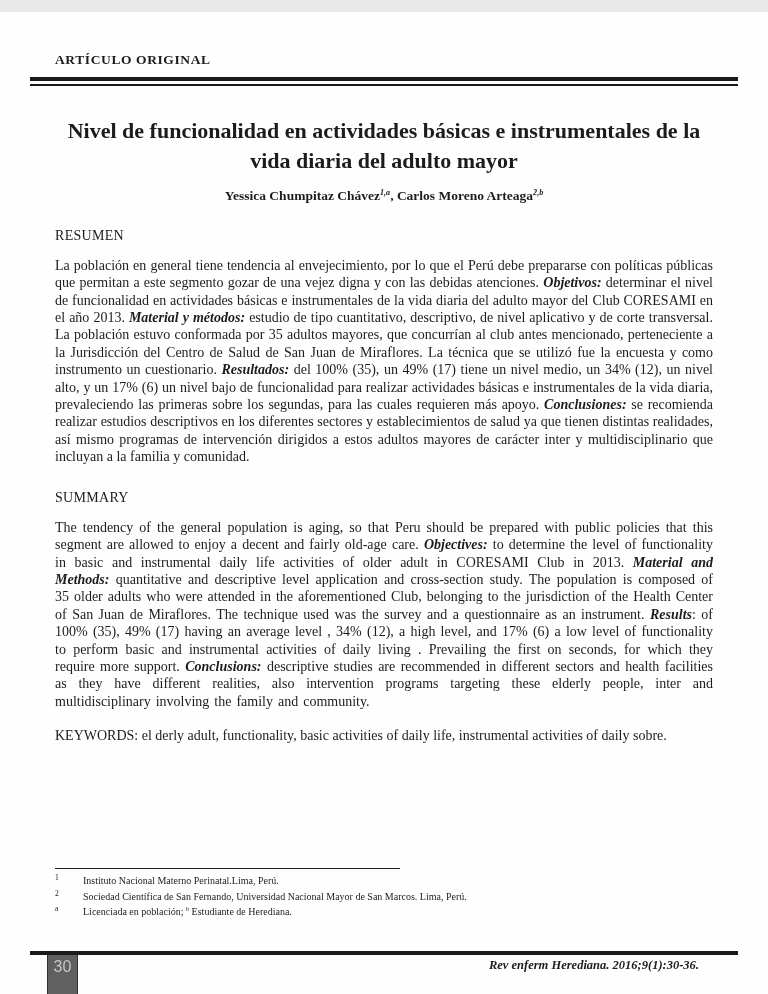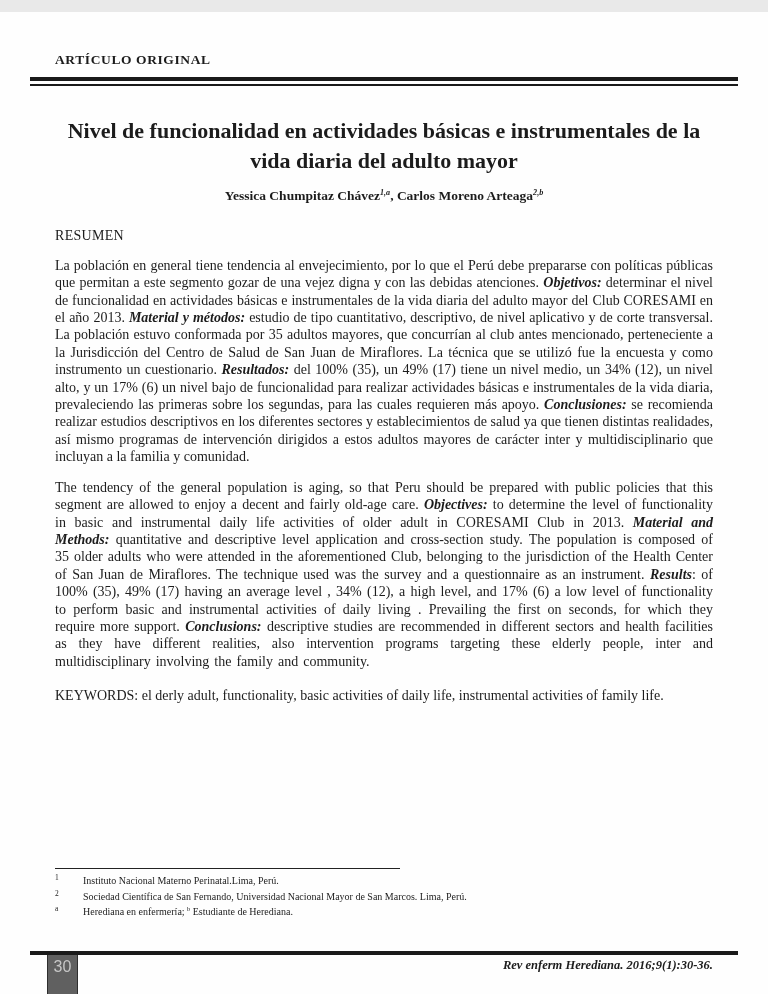--- a/index.html
+++ b/index.html
@@ -62,56 +62,57 @@
   .page-number-box {
     position:absolute; left:47px; top:943px;
     width:31px; height:42px;
     background:#606060; color:#c6c6c6;
     border:1px solid #2e2e2e; border-top:none;
     font-family:"Liberation Sans","DejaVu Sans",sans-serif;
     font-size:16px; line-height:24px; text-align:center;
     box-sizing:border-box;
   }
   .journal-ref {
-    position:absolute; right:55px; top:946px;
+    position:absolute; right:69px; top:946px;
     font-weight:bold; font-style:italic; font-size:12.5px;
   }
 </style>
 </head>
 <body>
 
 <div class="page">
 
   <div class="kicker">ARTÍCULO ORIGINAL</div>
   <div class="double-rule"></div>
 
   <h1 class="title-es">Nivel de funcionalidad en actividades básicas e instrumentales de la vida diaria del adulto mayor</h1>
 
   <p class="authors"><span>Yessica Chumpitaz Chávez</span><sup>1,a</sup><span>, Carlos Moreno Arteaga</span><sup>2,b</sup></p>
 
   <h2 class="sect">RESUMEN</h2>
   <p class="body"><span>La población en general tiene tendencia al envejecimiento, por lo que el Perú debe prepararse con políticas públicas que permitan a este segmento gozar de una vejez digna y con las debidas atenciones. </span><span class="run-bi">Objetivos:</span><span> determinar el nivel de funcionalidad en actividades básicas e instrumentales de la vida diaria del adulto mayor del Club CORESAMI en el año 2013. </span><span class="run-bi">Material y métodos:</span><span> estudio de tipo cuantitativo, descriptivo, de nivel aplicativo y de corte transversal. La población estuvo conformada por 35 adultos mayores, que concurrían al club antes mencionado, perteneciente a la Jurisdicción del Centro de Salud de San Juan de Miraflores. La técnica que se utilizó fue la encuesta y como instrumento un cuestionario. </span><span class="run-bi">Resultados:</span><span> del 100% (35), un 49% (17) tiene un nivel medio, un 34% (12), un nivel alto, y un 17% (6) un nivel bajo de funcionalidad para realizar actividades básicas e instrumentales de la vida diaria, prevaleciendo las primeras sobre los segundas, para las cuales requieren más apoyo. </span><span class="run-bi">Conclusiones:</span><span> se recomienda realizar estudios descriptivos en los diferentes sectores y establecimientos de salud ya que tienen distintas realidades, así mismo programas de intervención dirigidos a estos adultos mayores de carácter inter y multidisciplinario que incluyan a la familia y comunidad.</span></p>
 
 
+  <h2 class="sect">SUMMARY</h2>
   <p class="body summary-body"><span>The tendency of the general population is aging, so that Peru should be prepared with public policies that this segment are allowed to enjoy a decent and fairly old-age care. </span><span class="run-bi">Objectives:</span><span> to determine the level of functionality in basic and instrumental daily life activities of older adult in CORESAMI Club in 2013. </span><span class="run-bi">Material and Methods:</span><span> quantitative and descriptive level application and cross-section study. The population is composed of 35 older adults who were attended in the aforementioned Club, belonging to the jurisdiction of the Health Center of San Juan de Miraflores. The technique used was the survey and a questionnaire as an instrument. </span><span class="run-bi">Results</span><span>: of 100% (35), 49% (17) having an average level , 34% (12), a high level, and 17% (6) a low level of functionality to perform basic and instrumental activities of daily living . Prevailing the first on seconds, for which they require more support. </span><span class="run-bi">Conclusions:</span><span> descriptive studies are recommended in different sectors and health facilities as they have different realities, also intervention programs targeting these elderly people, inter and multidisciplinary involving the family and community.</span></p>
-  <p class="body kw"><span>KEYWORDS: el derly adult, functionality, basic activities of daily life, instrumental activities of family life.</span></p>
+  <p class="body kw"><span>KEYWORDS: el derly adult, functionality, basic activities of daily life, instrumental activities of daily sobre.</span></p>
 
   <div class="footnotes">
     <div class="fn-rule"></div>
     <div class="fn-row">
       <span class="fn-marker"><sup>1</sup></span>
       <span class="fn-text"><span>Instituto Nacional Materno Perinatal.Lima, Perú.</span></span>
     </div>
     <div class="fn-row">
       <span class="fn-marker"><sup>2</sup></span>
       <span class="fn-text"><span>Sociedad Científica de San Fernando, Universidad Nacional Mayor de San Marcos. Lima, Perú.</span></span>
     </div>
     <div class="fn-row">
       <span class="fn-marker"><sup>a</sup></span>
-      <span class="fn-text"><span>Herediana en enfermería; </span><sup>b</sup><span> Estudiante de Herediana.</span></span>
+      <span class="fn-text"><span>Licenciada en población; </span><sup>b</sup><span> Estudiante de Herediana.</span></span>
     </div>
   </div>
 
   <div class="footer-rule"></div>
   <div class="page-number-box">30</div>
   <div class="journal-ref">Rev enferm Herediana. 2016;9(1):30-36.</div>
 
 </div>
 
 </body></html>

